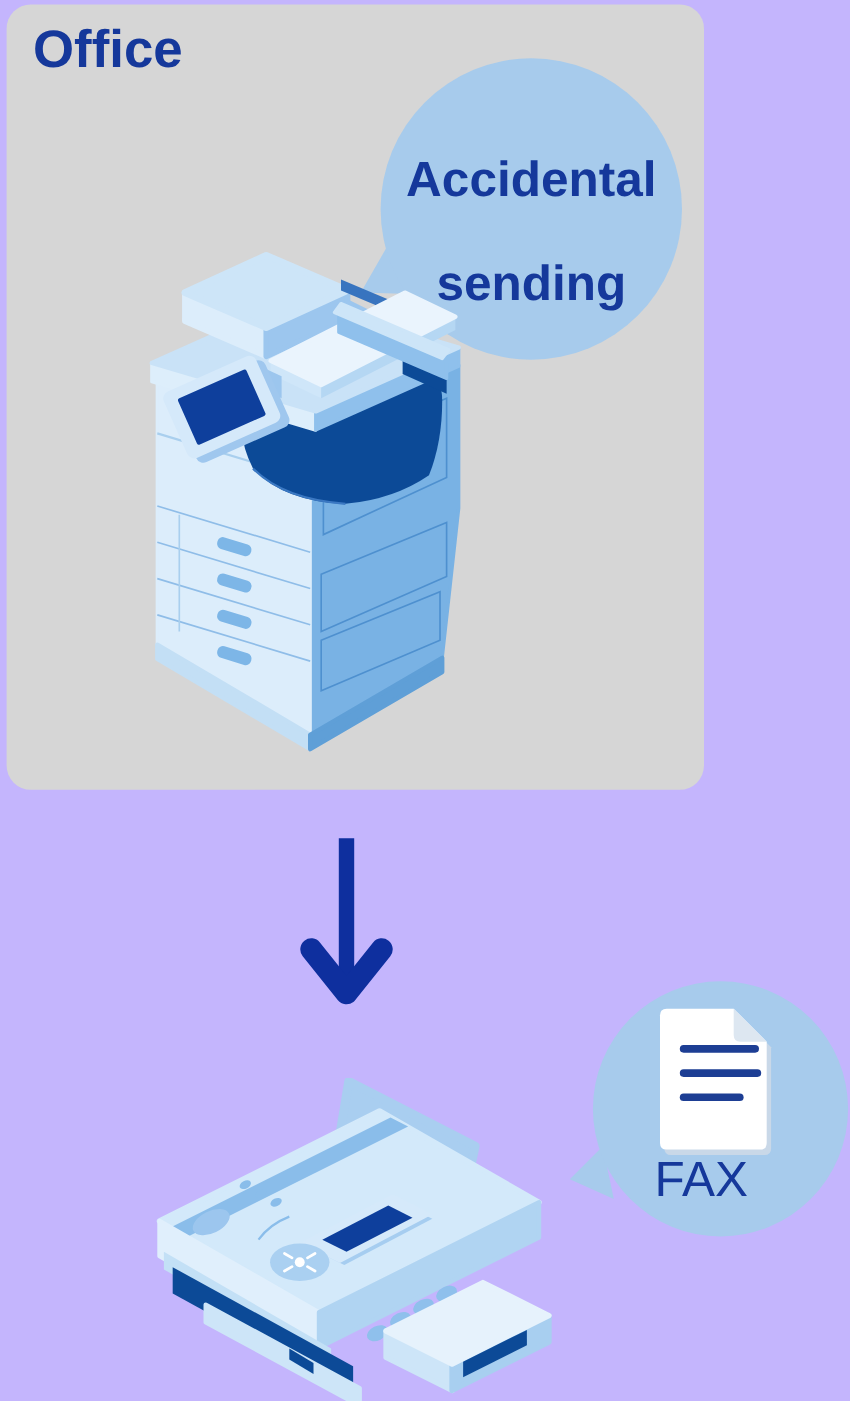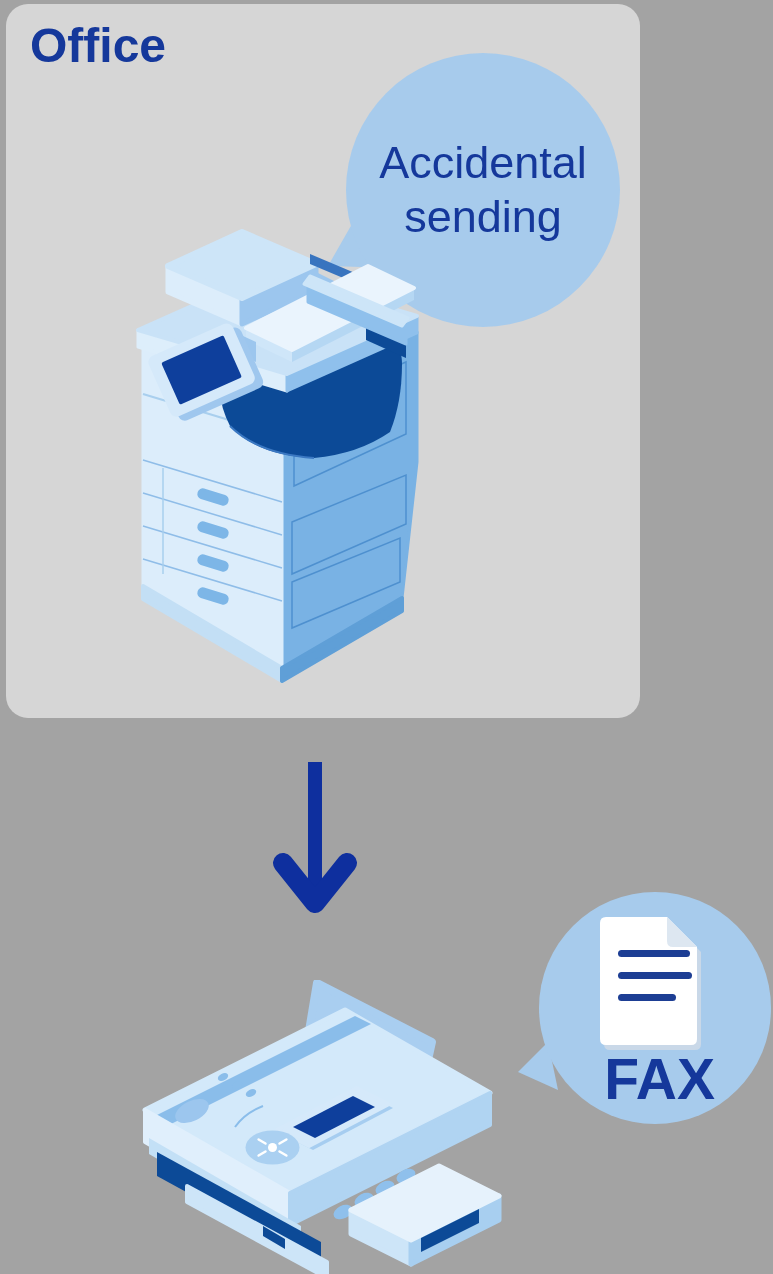--- a/index.html
+++ b/index.html
@@ -1,28 +1,28 @@
 <!DOCTYPE html>
 <html><head>
 <meta charset="utf-8">
 <style>
   html,body{margin:0;padding:0;background:#ffffff;}
-  #stage{position:relative;width:773px;height:1274px;background:#a3a3a3;overflow:hidden;
+  #stage{position:relative;width:773px;height:1274px;background:#c4b5fd;overflow:hidden;
          font-family:"Liberation Sans",sans-serif;}
   .abs{position:absolute;}
   #office-panel{left:6px;top:4px;width:634px;height:714px;background:#d6d6d6;border-radius:22px;}
   #office-label{left:30px;top:18px;font-size:48px;font-weight:700;color:#15389b;letter-spacing:0;}
   #check-bubble{left:346px;top:53px;width:274px;height:274px;background:#a7cbec;border-radius:50%;
                 display:flex;flex-direction:column;align-items:center;justify-content:center;}
-  .bubble-line{font-size:45px;line-height:54px;font-weight:400;color:#15389b;text-align:center;}
+  .bubble-line{font-size:45px;line-height:54px;font-weight:700;color:#15389b;text-align:center;margin-top:41px;}
   #tail1{left:315px;top:200px;}
   #fax-trans-label{left:383px;top:798px;font-size:43px;font-weight:700;color:#0e2f9e;white-space:nowrap;}
   #fax-bubble{left:539px;top:892px;width:232px;height:232px;background:#a7cbec;border-radius:50%;}
   #tail2{left:505px;top:1025px;}
-  #fax-label{left:595px;top:1046px;width:120px;text-align:right;font-size:57px;font-weight:700;color:#15389b;}
+  #fax-label{left:595px;top:1046px;width:120px;text-align:left;font-size:45px;font-weight:400;color:#15389b;}
   svg{display:block;}
 </style>
 </head>
 <body>
 
 <div id="stage">
 
   <div id="office-panel" class="abs"></div>
   <div id="office-label" class="abs">Office</div>
 

